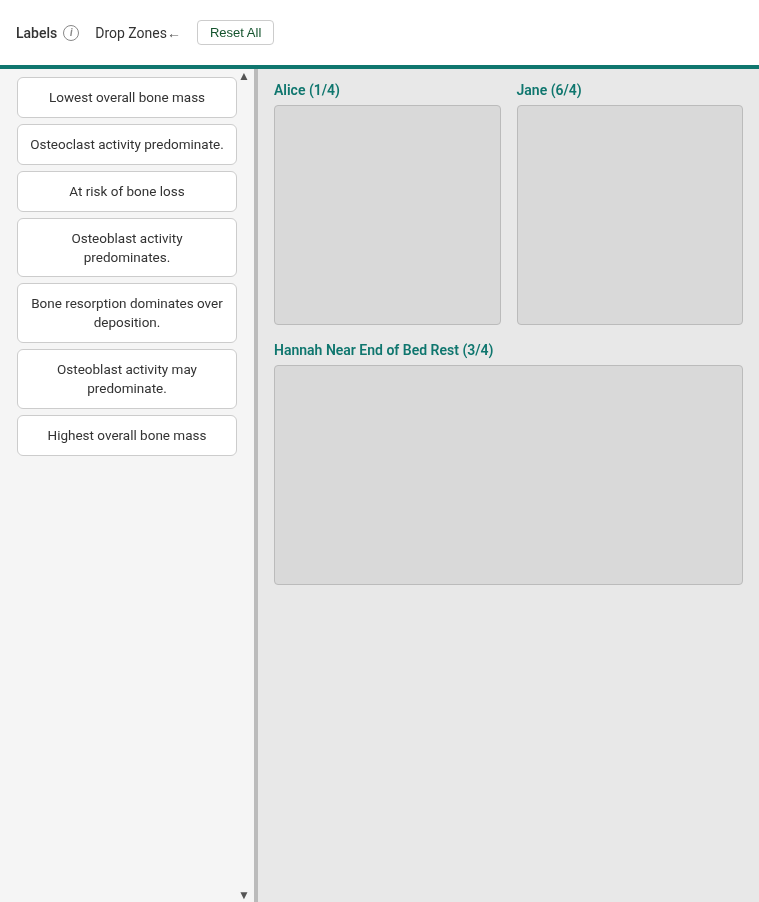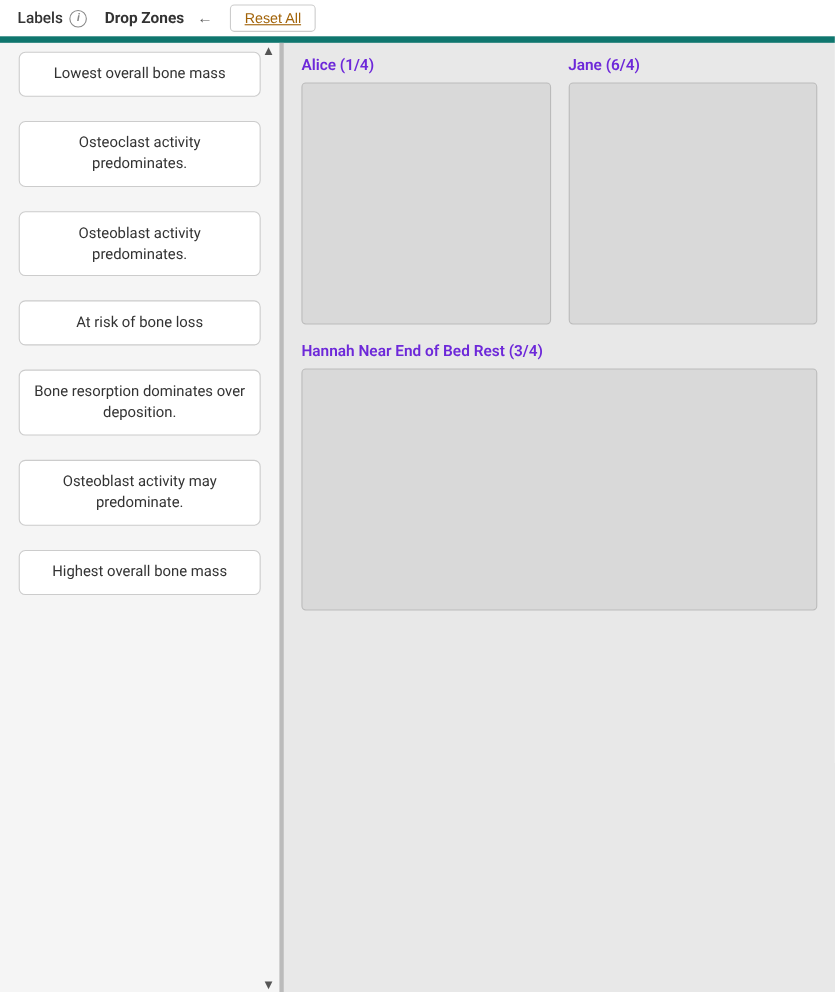--- a/index.html
+++ b/index.html
@@ -19,22 +19,22 @@
     .page-container {
       display: flex;
       flex-direction: column;
       width: 759px;
       min-height: 902px;
       background: #fff;
     }
 
     .header-bar {
       display: flex;
-      padding: 4px 16px;
-      border-bottom: 6px solid #0f766e;
+      padding: 20px 16px;
+      border-bottom: 4px solid #0f766e;
       gap: 16px;
       background: #fff;
     }
 
     .header-labels {
       display: flex;
       align-items: center;
       gap: 6px;
       font-size: 14px;
       font-weight: 500;
@@ -51,41 +51,40 @@
       border: 1.5px solid #888;
       font-size: 10px;
       color: #888;
       font-style: italic;
       font-weight: bold;
     }
 
     .header-drop-zones {
       display: flex;
       align-items: center;
-      gap: 12px;
-      font-size: 14px;
-      font-weight: 700;
+      gap: 0;
+      font-size: 14px;
+      font-weight: 400;
       color: #333;
     }
 
     .back-arrow {
       font-size: 14px;
       color: #555;
       cursor: pointer;
     }
 
     .reset-all-btn {
       border: 1px solid #ccc;
       border-radius: 4px;
       padding: 4px 12px;
       background: #fff;
       font-size: 13px;
-      color: #a16207;
-      cursor: pointer;
-      text-decoration: underline;
+      color: #14532d;
+      cursor: pointer;
     }
 
     .main-content {
       display: flex;
       flex: 1;
     }
 
     
     .labels-panel {
       width: 258px;
@@ -150,21 +149,21 @@
     .drop-zone-column {
       flex: 1;
       display: flex;
       flex-direction: column;
       gap: 6px;
     }
 
     .drop-zone-title {
       font-size: 14px;
       font-weight: 600;
-      color: #6d28d9;
+      color: #0f766e;
       line-height: 1.3;
     }
 
     .drop-zone-box {
       width: 100%;
       height: 220px;
       background: #d9d9d9;
       border: 1px solid #bbb;
       border-radius: 4px;
     }
@@ -184,25 +183,25 @@
       <span class="back-arrow">←</span>
     </div>
     <button class="reset-all-btn">Reset All</button>
   </div>
 
   <div class="main-content">
 
     <div class="labels-panel">
       <span class="scroll-arrow-up">▲</span>
 
-      <div id="label-cards-container" style="display: flex; flex-direction: column; gap: 22px; width: 100%; align-items: center;">
+      <div id="label-cards-container" style="display: flex; flex-direction: column; gap: 6px; width: 100%; align-items: center;">
           <div class="label-card">Lowest overall bone mass</div>
-          <div class="label-card">Osteoclast activity predominates.</div>
+          <div class="label-card">Osteoclast activity predominate.</div>
+          <div class="label-card">At risk of bone loss</div>
           <div class="label-card">Osteoblast activity predominates.</div>
-          <div class="label-card">At risk of bone loss</div>
           <div class="label-card">Bone resorption dominates over deposition.</div>
           <div class="label-card">Osteoblast activity may predominate.</div>
           <div class="label-card">Highest overall bone mass</div>
         </div>
 
       <span class="scroll-arrow-down">▼</span>
     </div>
 
     <div class="drop-zones-panel">
 

